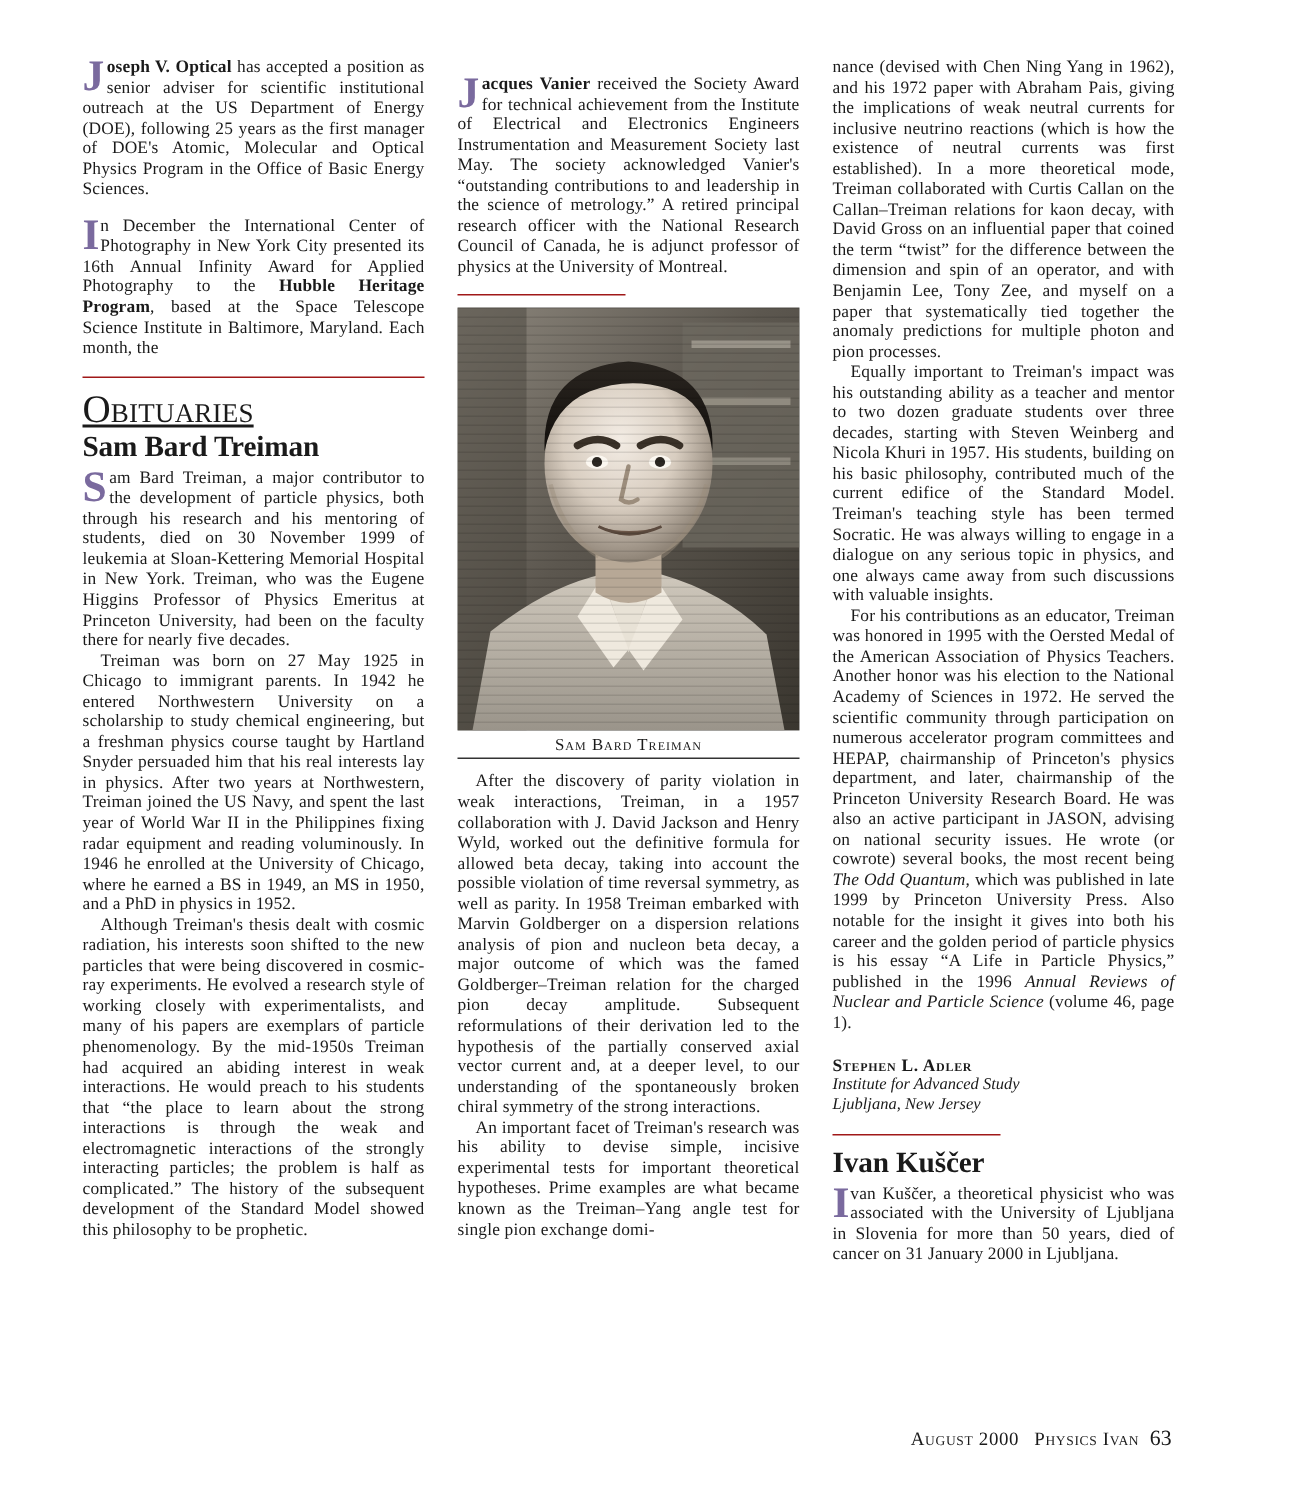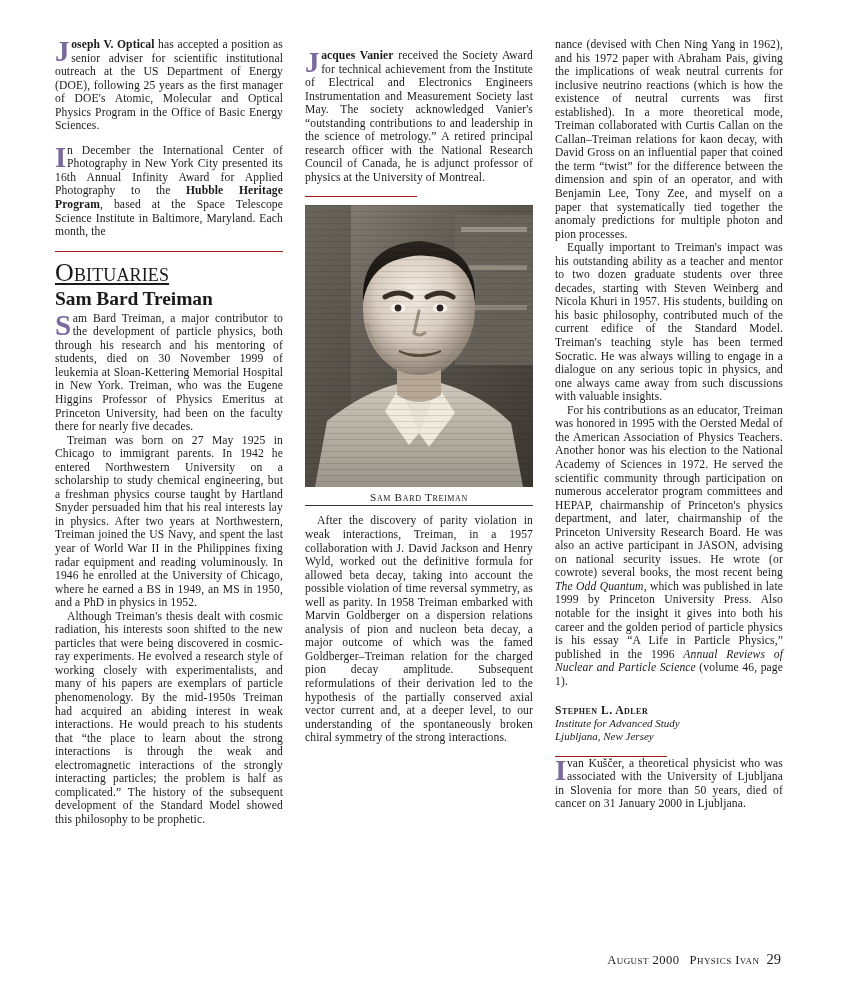--- a/index.html
+++ b/index.html
@@ -296,39 +296,41 @@
             </g>
           </svg>
         </div>
         <div class="photo-caption">Sam Bard Treiman</div>
       </div>
 
       <div class="spacer-8"></div>
 
       <p class="indent">After the discovery of parity violation in weak interactions, Treiman, in a 1957 collaboration with J. David Jackson and Henry Wyld, worked out the definitive formula for allowed beta decay, taking into account the possible violation of time reversal symmetry, as well as parity. In 1958 Treiman embarked with Marvin Goldberger on a dispersion relations analysis of pion and nucleon beta decay, a major outcome of which was the famed Goldberger–Treiman relation for the charged pion decay amplitude. Subsequent reformulations of their derivation led to the hypothesis of the partially conserved axial vector current and, at a deeper level, to our understanding of the spontaneously broken chiral symmetry of the strong interactions.</p>
 
+      <p class="indent">An important facet of Treiman's research was his ability to devise simple, incisive experimental tests for important theoretical hypotheses. Prime examples are what became known as the Treiman–Yang angle test for single pion exchange domi-</p>
     </div>
 
     <div class="col">
 
       <p>nance (devised with Chen Ning Yang in 1962), and his 1972 paper with Abraham Pais, giving the implications of weak neutral currents for inclusive neutrino reactions (which is how the existence of neutral currents was first established). In a more theoretical mode, Treiman collaborated with Curtis Callan on the Callan–Treiman relations for kaon decay, with David Gross on an influential paper that coined the term “twist” for the difference between the dimension and spin of an operator, and with Benjamin Lee, Tony Zee, and myself on a paper that systematically tied together the anomaly predictions for multiple photon and pion processes.</p>
 
       <p class="indent">Equally important to Treiman's impact was his outstanding ability as a teacher and mentor to two dozen graduate students over three decades, starting with Steven Weinberg and Nicola Khuri in 1957. His students, building on his basic philosophy, contributed much of the current edifice of the Standard Model. Treiman's teaching style has been termed Socratic. He was always willing to engage in a dialogue on any serious topic in physics, and one always came away from such discussions with valuable insights.</p>
 
       <p class="indent"><span>For his contributions as an educator, Treiman was honored in 1995 with the Oersted Medal of the American Association of Physics Teachers. Another honor was his election to the National Academy of Sciences in 1972. He served the scientific community through participation on numerous accelerator program committees and HEPAP, chairmanship of Princeton's physics department, and later, chairmanship of the Princeton University Research Board. He was also an active participant in JASON, advising on national security issues. He wrote (or cowrote) several books, the most recent being </span><i>The Odd Quantum</i><span>, which was published in late 1999 by Princeton University Press. Also notable for the insight it gives into both his career and the golden period of particle physics is his essay “A Life in Particle Physics,” published in the 1996 </span><i>Annual Reviews of Nuclear and Particle Science</i><span> (volume 46, page 1).</span></p>
 
       <div class="sig-name">Stephen L. Adler</div>
       <div class="sig-aff">Institute for Advanced Study</div>
       <div class="sig-aff">Ljubljana, New Jersey</div>
 
       <div class="spacer-12"></div>
       <div class="rule-red short"></div>
 
+      <h2 class="person-name" style="margin-top:8px;">Ivan Kuščer</h2>
 
       <p class="dropcap-para"><span class="dc narrow">I</span><span>van Kuščer, a theoretical physicist who was associated with the University of Ljubljana in Slovenia for more than 50 years, died of cancer on 31 January 2000 in Ljubljana.</span></p>
     </div>
 
   </div>
 
   <div class="footer">
-    <span>August 2000</span><span class="gap"></span><span>Physics Ivan</span><span class="pageno">29</span>
+    <span>August 2000</span><span class="gap"></span><span>Physics Ivan</span><span class="pageno">63</span>
   </div>
 </div>
 
 </body></html>

